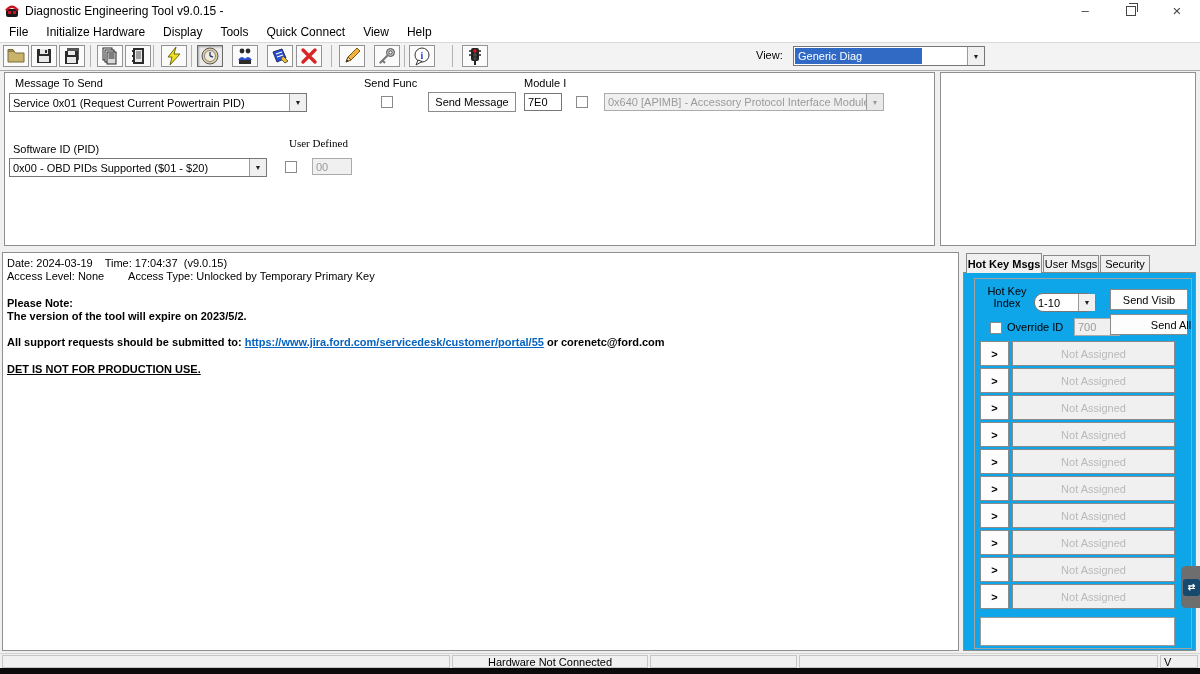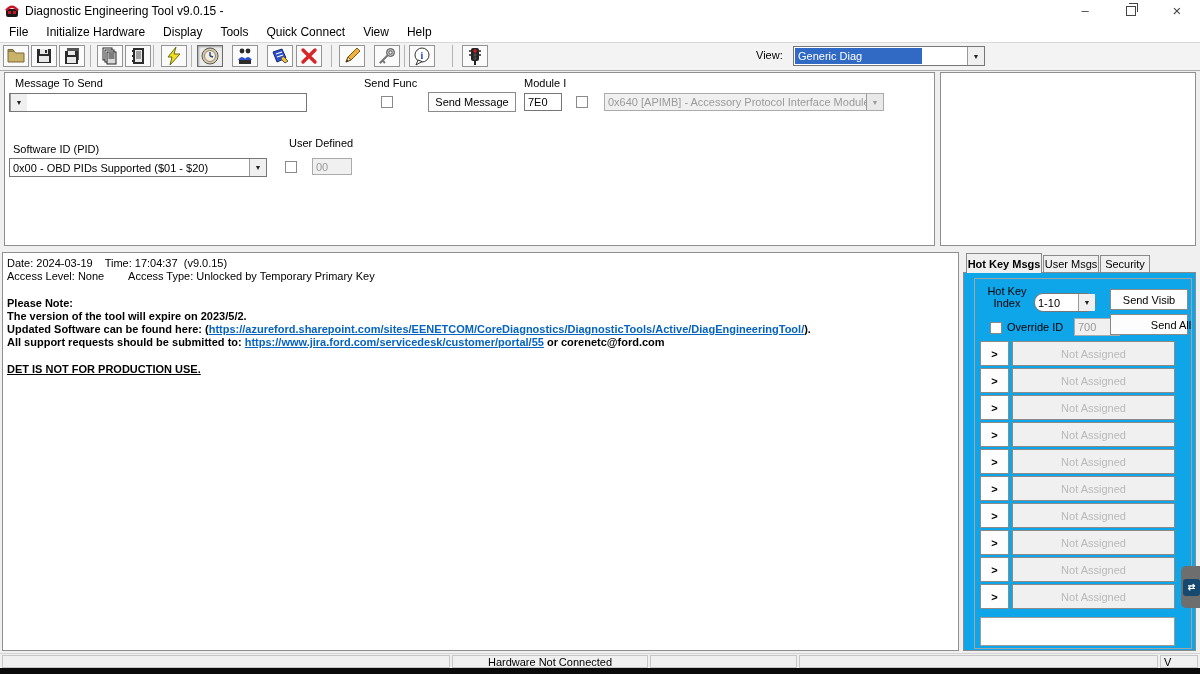--- a/index.html
+++ b/index.html
@@ -240,20 +240,21 @@
     <span class="viewlabel">View:</span>
     <div class="combo highlight viewcombo">
       <span class="txt">Generic Diag</span>
       <span class="arrow">▼</span>
     </div>
   </div>
 
   <div class="panel top-left-panel">
     <span class="slabel" style="left:10px;top:4px;">Message To Send</span>
     <div class="combo" style="left:4px;top:20px;width:298px;height:19px;">
+      <span class="txt">Service 0x01 (Request Current Powertrain PID)</span>
       <span class="arrow">▼</span>
     </div>
     <span class="slabel" style="left:359px;top:4px;">Send Func</span>
     <div class="cb" style="left:376px;top:23px;"></div>
     <div class="pushbtn" style="left:423px;top:19px;width:88px;height:20px;">
       <span>Send Message</span>
     </div>
     <span class="slabel" style="left:519px;top:4px;">Module I</span>
     <div class="textbox" style="left:519px;top:20px;width:38px;height:18px;">
       <span>7E0</span>
@@ -261,35 +262,34 @@
     <div class="cb" style="left:571px;top:23px;"></div>
     <div class="combo disabled" style="left:599px;top:20px;width:280px;height:18px;">
       <span class="txt">0x640 [APIMB] - Accessory Protocol Interface Module '</span>
       <span class="arrow">▼</span>
     </div>
     <span class="slabel" style="left:8px;top:70px;">Software ID (PID)</span>
     <div class="combo" style="left:4px;top:85px;width:258px;height:19px;">
       <span class="txt">0x00 - OBD PIDs Supported ($01 - $20)</span>
       <span class="arrow">▼</span>
     </div>
-    <span class="slabel" style="left:284px;top:64px;">User Defined</span>
+    <span class="slabel" style="left:284px;top:64px;font-family:Liberation Serif, serif;">User Defined</span>
     <div class="cb" style="left:280px;top:88px;"></div>
     <div class="textbox disabled" style="left:307px;top:85px;width:40px;height:17px;">
       <span>00</span>
     </div>
   </div>
 
   <div class="panel top-right-panel"></div>
 
   <div class="panel log-panel">
     <div class="log-line" style="top:4px;">Date: 2024-03-19    Time: 17:04:37  (v9.0.15)</div>
     <div class="log-line" style="top:17px;">Access Level: None        Access Type: Unlocked by Temporary Primary Key</div>
     <div class="log-line log-bold" style="top:44px;">Please Note:</div>
     <div class="log-line log-bold" style="top:57px;">The version of the tool will expire on 2023/5/2.</div>
-    <div class="log-line" style="top:70px;"><span class="log-bold">Updated Software can be found here: (</span><span class="log-link">https://azureford.sharepoint.com/sites/EENETCOM/CoreDiagnostics/DiagnosticTools/Active/DiagEngineeringTool/</span><span class="log-bold">).</span></div>
     <div class="log-line" style="top:83px;"><span class="log-bold">All support requests should be submitted to: </span><span class="log-link">https://www.jira.ford.com/servicedesk/customer/portal/55</span><span class="log-bold"> or corenetc@ford.com</span></div>
     <div class="log-line log-warning" style="top:110px;">DET IS NOT FOR PRODUCTION USE.</div>
   </div>
 
   <div class="tabs-region">
     <div class="tab active" style="left:3px;width:76px;">
         <span>Hot Key Msgs</span>
       </div>
     <div class="tab" style="left:80px;top:2px;width:56px;height:18px;">
         <span>User Msgs</span>

